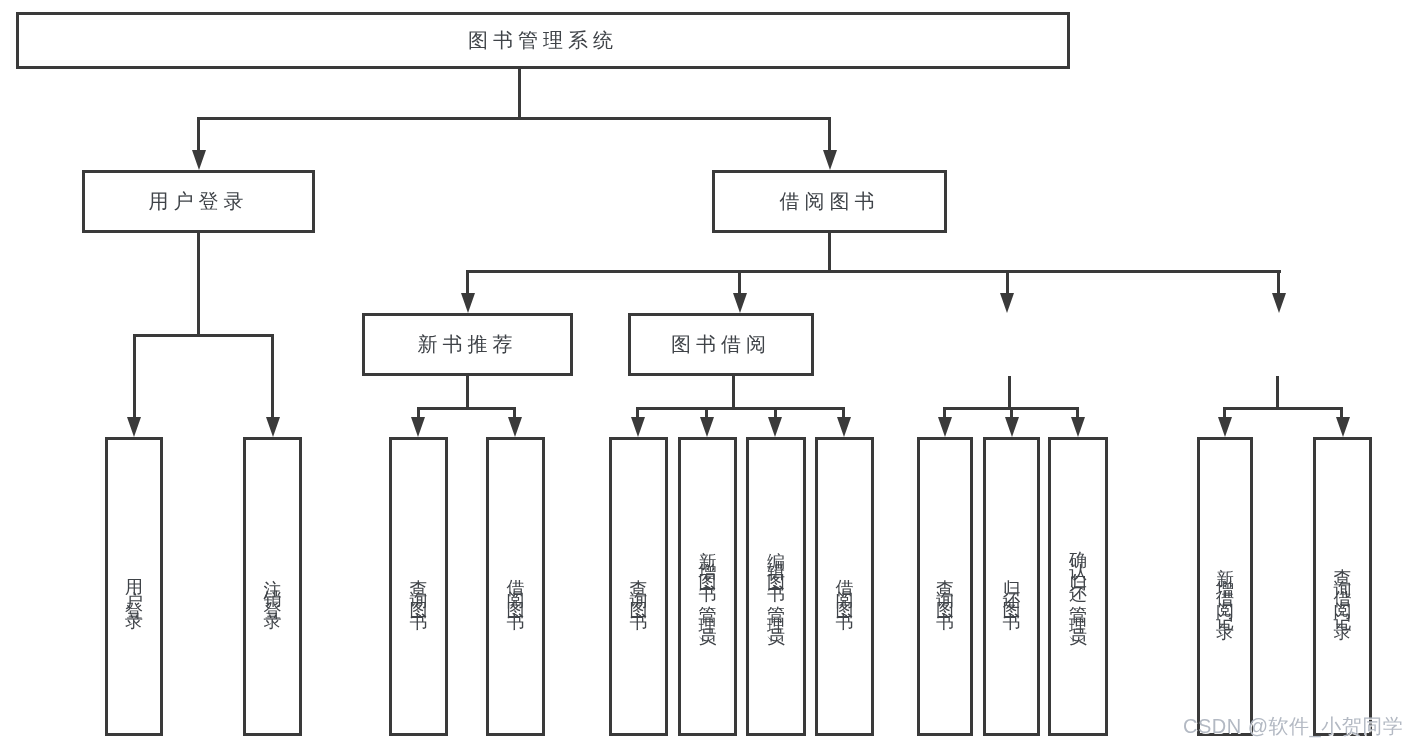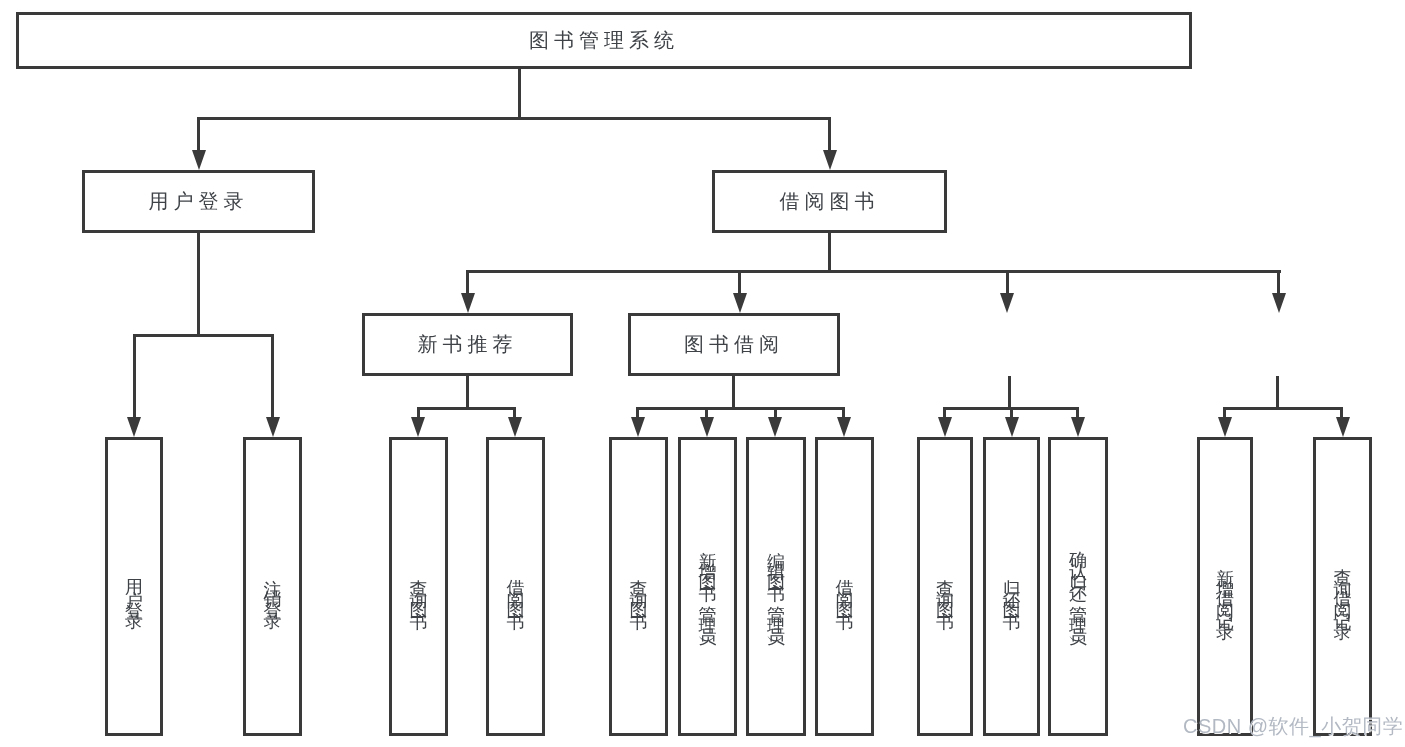--- a/index.html
+++ b/index.html
@@ -56,29 +56,29 @@
     text-shadow:1px 1px 0 rgba(255,255,255,.95);
     letter-spacing:0.5px;z-index:5;
     white-space:nowrap;
   }
 </style>
 </head>
 <body>
 
 <div id="stage">
 
-  <div class="box" style="left:16px;top:12px;width:1176px;height:57px;">图书管理系统</div>
+  <div class="box" style="left:16px;top:12px;width:1054px;height:57px;">图书管理系统</div>
 
   <div class="box" style="left:82px;top:170px;width:233px;height:63px;">用户登录</div>
 
   <div class="box" style="left:712px;top:170px;width:235px;height:63px;">借阅图书</div>
 
   <div class="box" style="left:362px;top:313px;width:211px;height:63px;">新书推荐</div>
 
-  <div class="box" style="left:628px;top:313px;width:212px;height:63px;">图书借阅</div>
+  <div class="box" style="left:628px;top:313px;width:186px;height:63px;">图书借阅</div>
 
 
 
   <div class="vbox" style="left:105px;top:437px;width:58px;height:299px;">
     <span>用户登录</span>
   </div>
   <div class="vbox" style="left:243px;top:437px;width:59px;height:299px;">
     <span>注销登录</span>
   </div>
 

